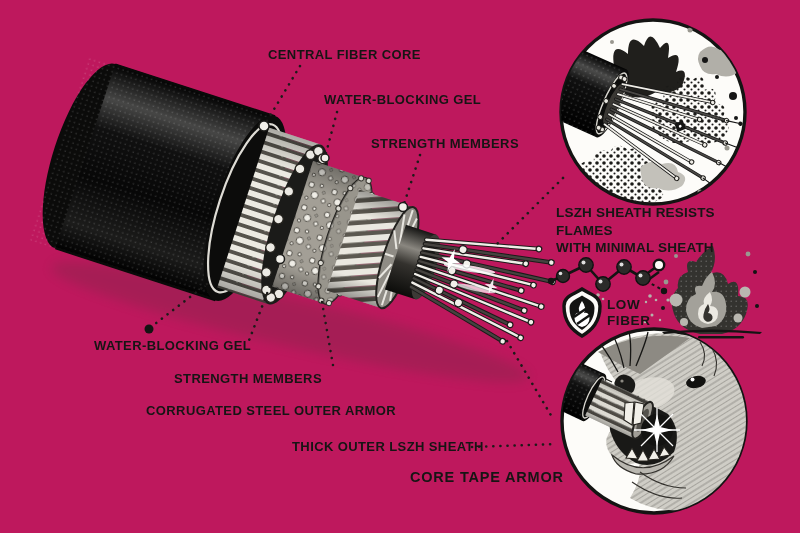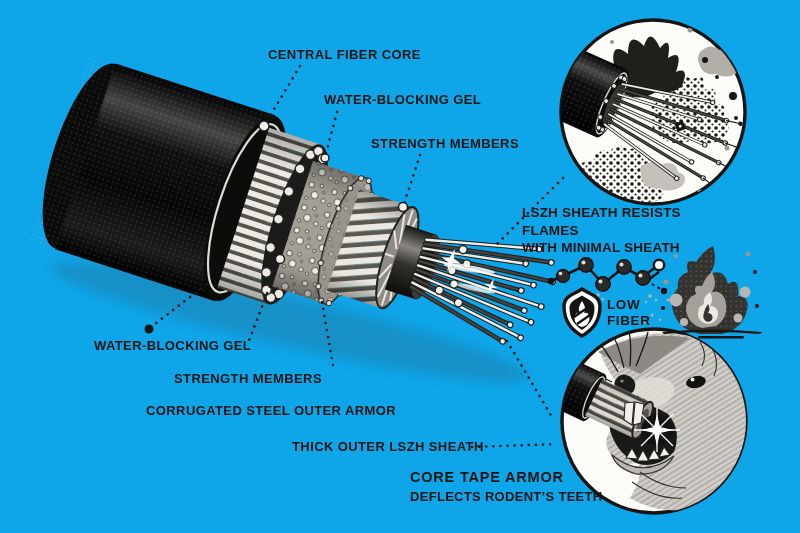--- a/index.html
+++ b/index.html
@@ -1,22 +1,22 @@
 <!DOCTYPE html>
 <html><head>
 <meta charset="utf-8">
 <style>
   html,body{margin:0;padding:0;background:#e9e7e2;}
-  .stage{position:relative;width:800px;height:533px;background:#0ea5e9;overflow:hidden;
+  .stage{position:relative;width:800px;height:533px;background:#be185d;overflow:hidden;
          font-family:"Liberation Sans",sans-serif;color:#161514;}
   .stage svg{position:absolute;left:0;top:0;}
   .lbl{position:absolute;font-weight:700;font-size:13px;line-height:1;letter-spacing:.4px;white-space:nowrap;}
   .lbl .xb{font-weight:800;}
   .lbl .md{font-weight:600;}
-  .callout-flame{position:absolute;left:522px;top:204px;width:218px;font-size:13.5px;line-height:17.5px;
+  .callout-flame{position:absolute;left:556px;top:204px;width:218px;font-size:13.5px;line-height:17.5px;
                  font-weight:600;letter-spacing:.2px;}
   .callout-flame .xb{font-weight:800;}
   .low-smoke{position:absolute;left:607px;top:297px;font-size:13.5px;line-height:16px;font-weight:800;letter-spacing:.6px;}
   .rodent-title{position:absolute;left:410px;top:469px;font-size:14.5px;font-weight:800;letter-spacing:.8px;}
   .rodent-sub{position:absolute;left:410px;top:489px;font-size:13px;font-weight:600;letter-spacing:.3px;}
 </style>
 </head>
 <body>
 
 <div class="stage">
@@ -509,15 +509,14 @@
   <span class="xb">LSZH SHEATH</span><span> RESISTS FLAMES</span><br>
   <span>WITH MINIMAL SHEATH</span>
 </div>
 
 <div class="low-smoke">
   <span>LOW</span><br>
   <span>FIBER</span>
 </div>
 
 <div class="rodent-title">CORE TAPE ARMOR</div>
-<div class="rodent-sub">DEFLECTS RODENT’S TEETH</div>
 
 </div>
 
 </body></html>

